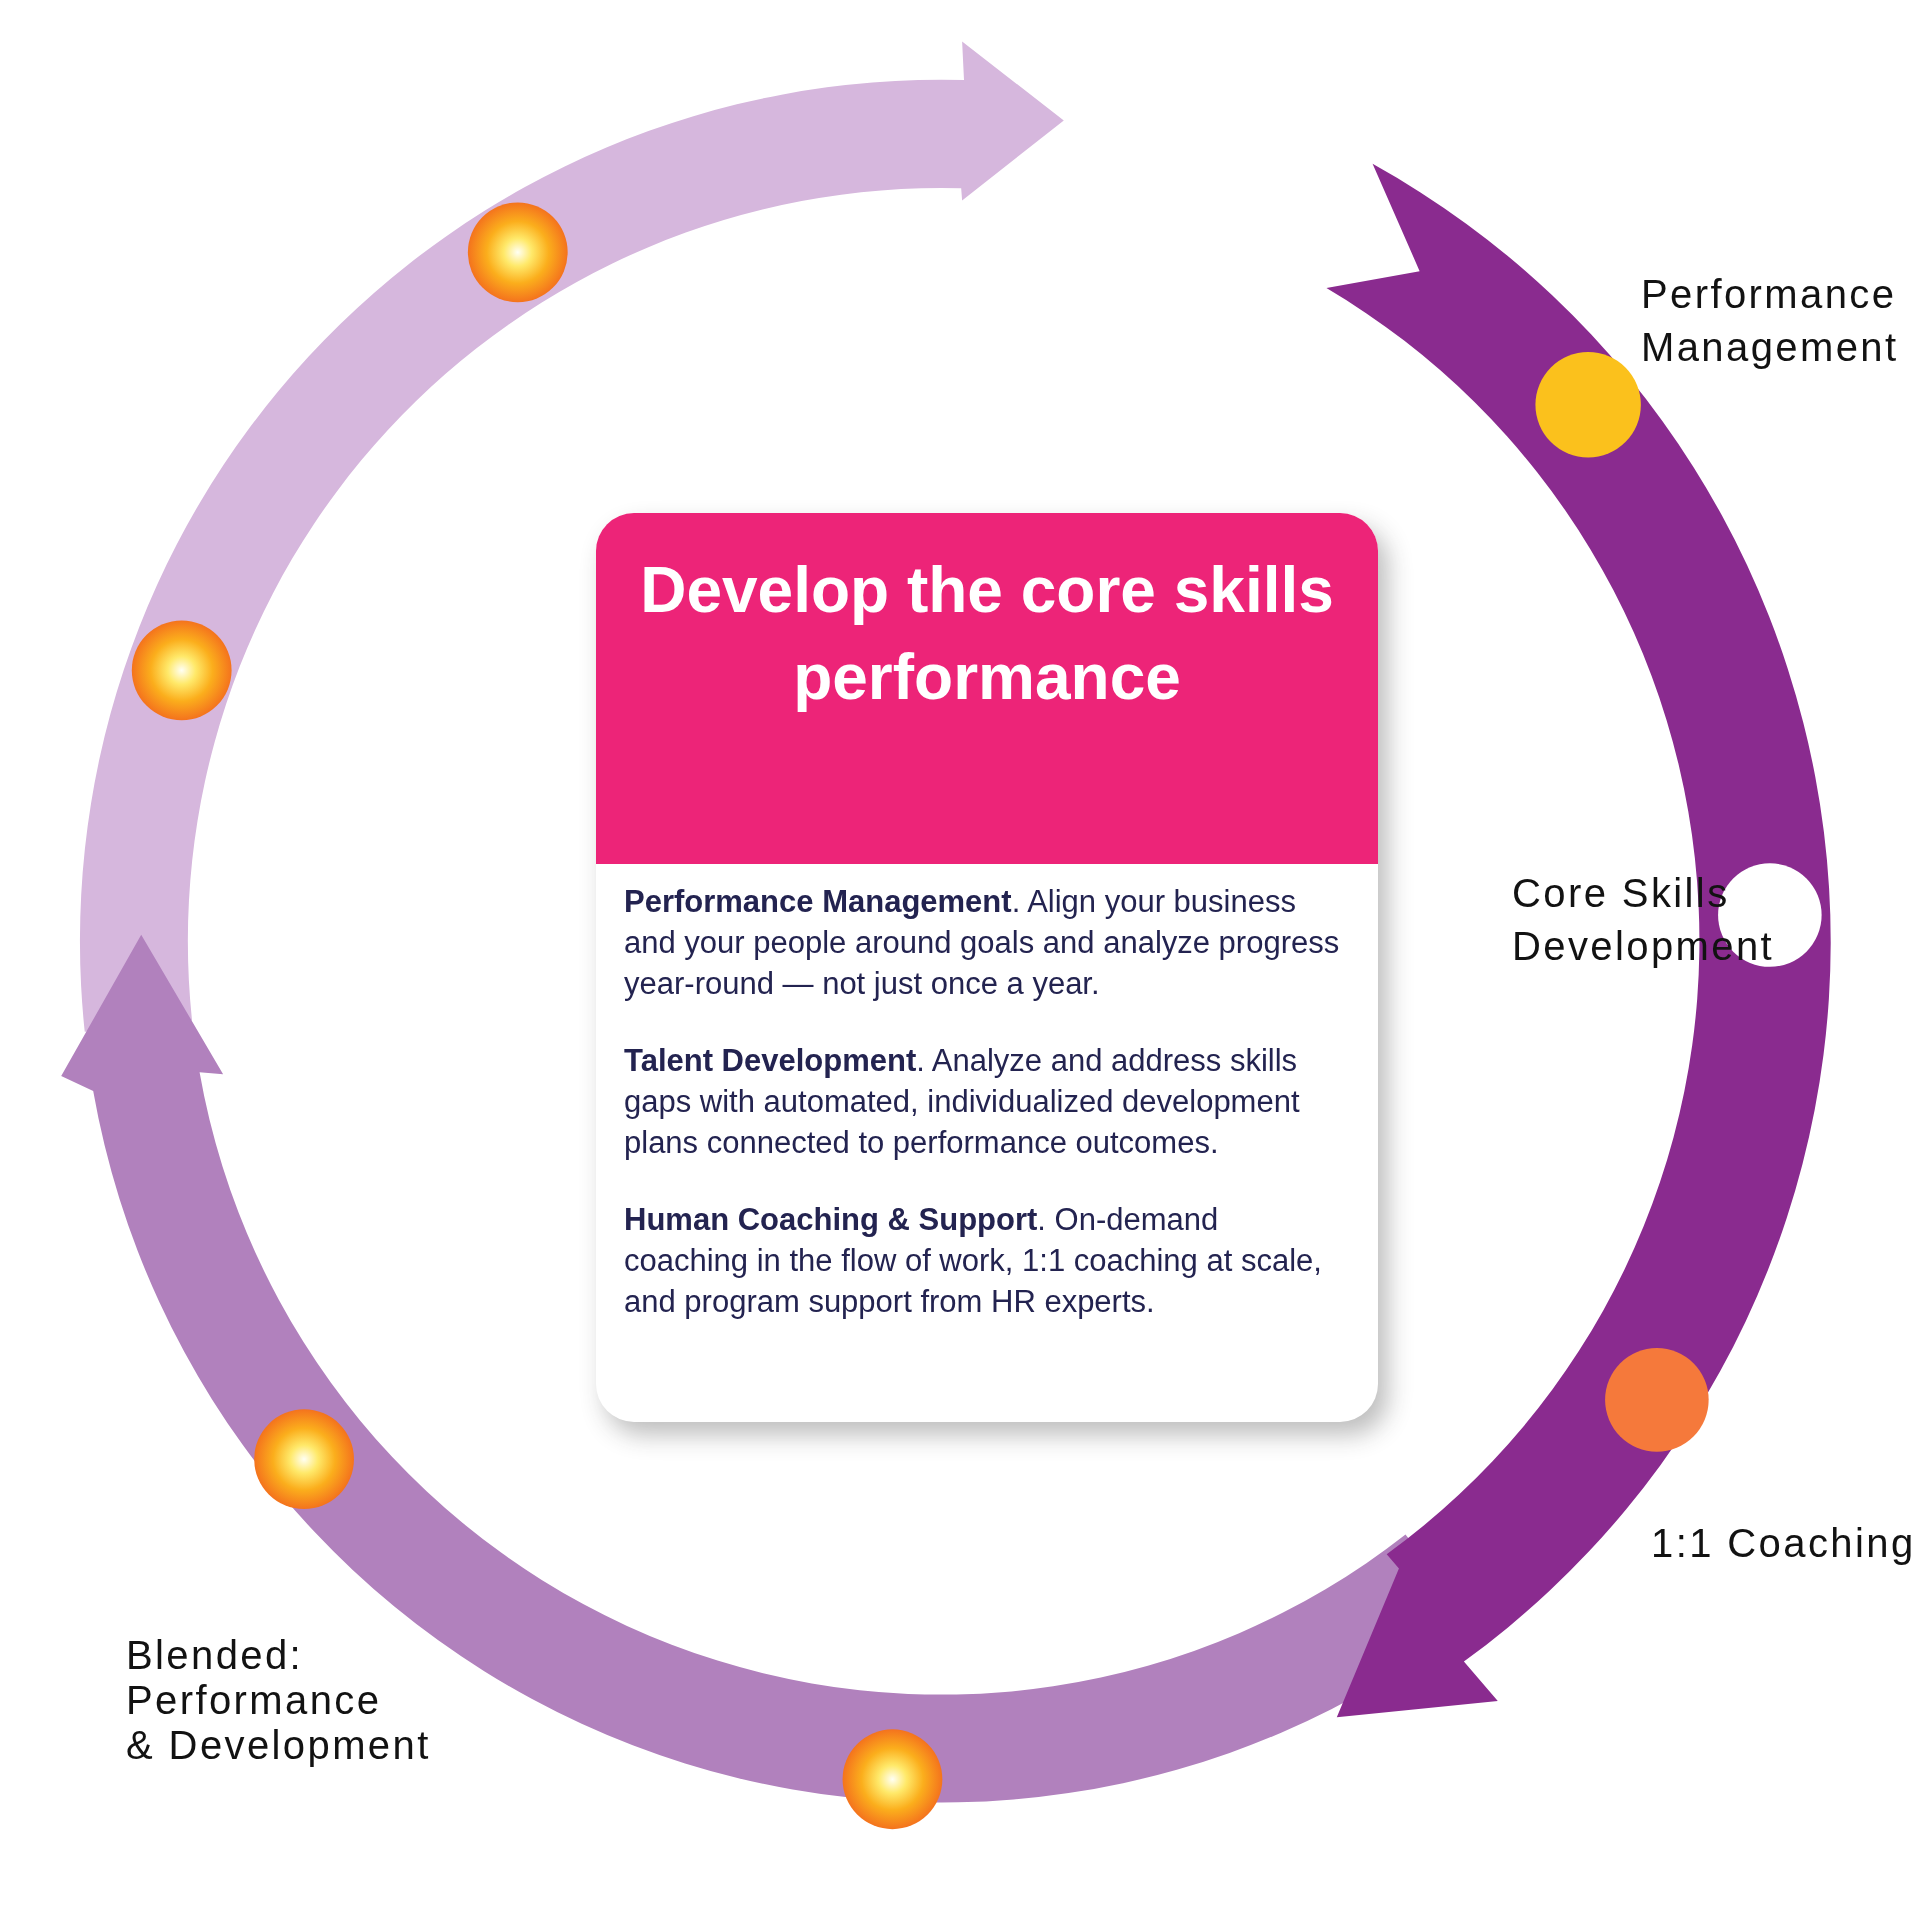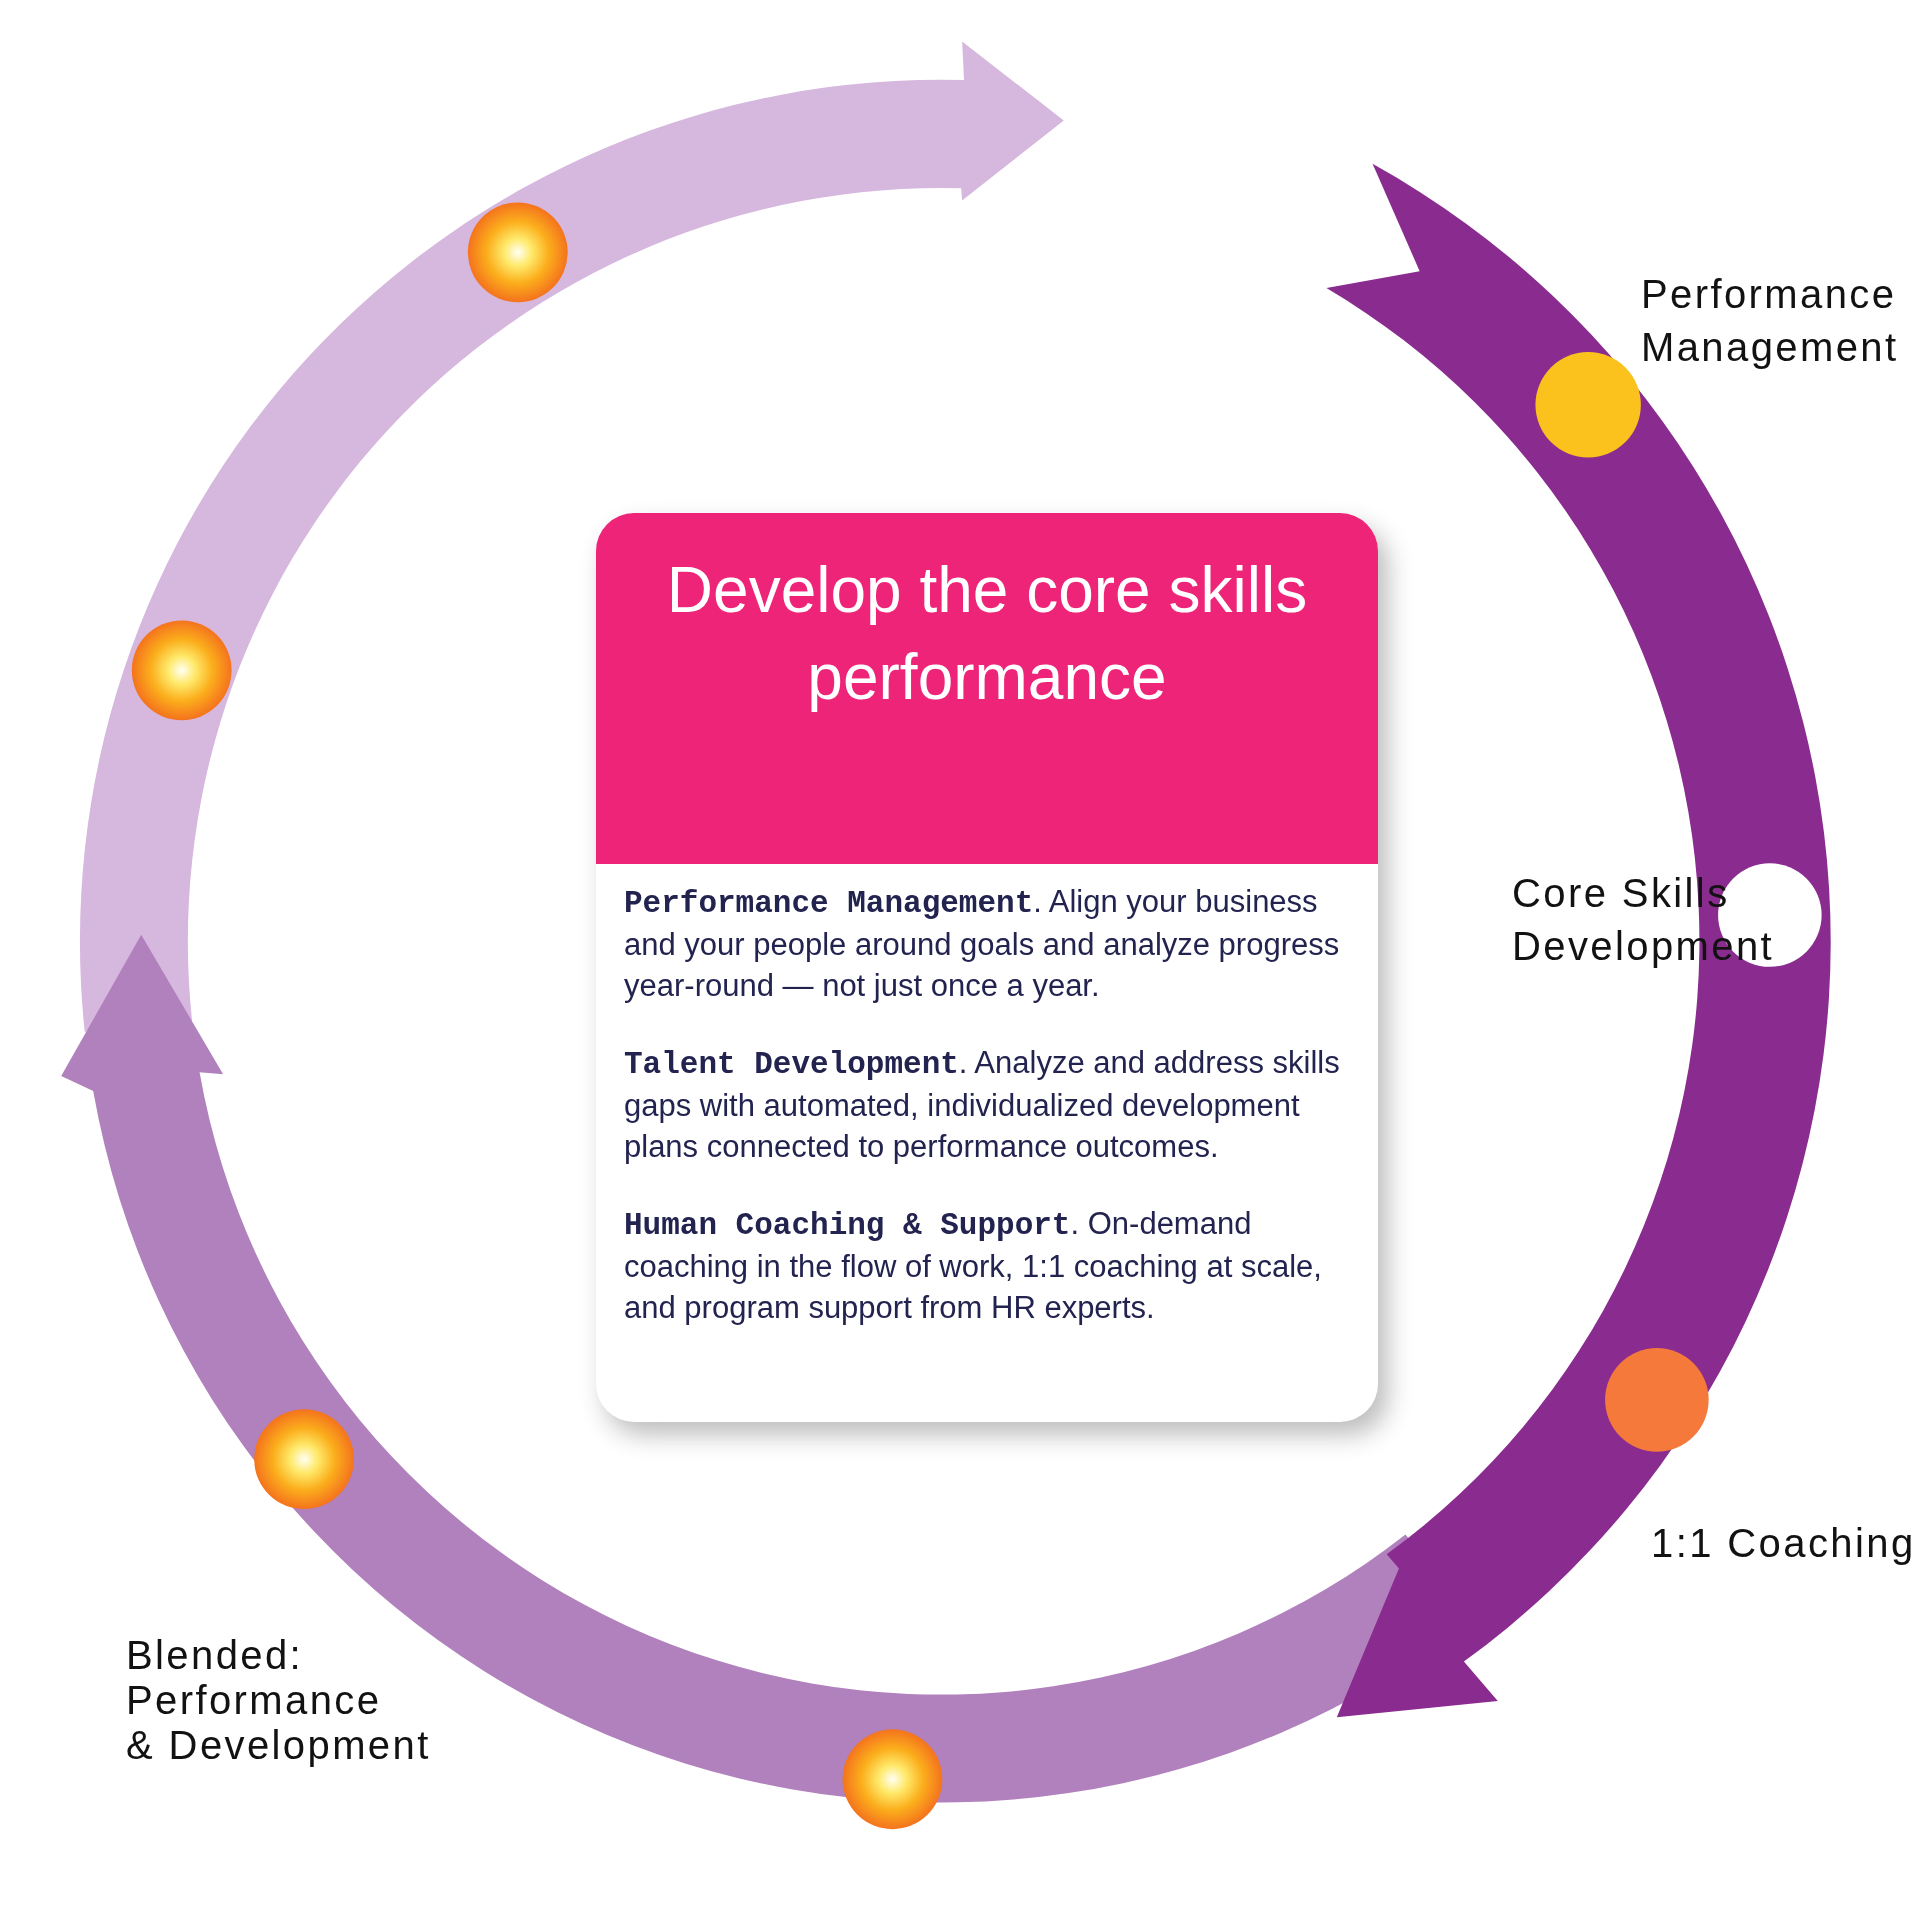--- a/index.html
+++ b/index.html
@@ -23,37 +23,37 @@
   }
   .info-card-header{
     background:#ED2478;
     border-radius:38px 38px 0 0;
     height:351px;
     box-sizing:border-box;
     padding-top:34px;
   }
   .card-title-line{
     color:#ffffff;
-    font-weight:normal;
+    font-weight:bold;
     font-size:64px;
     line-height:87px;
     text-align:center;
     white-space:nowrap;
   }
   .info-card-body{
     box-sizing:border-box;
     padding:17px 33px 0 28px;
   }
   .card-paragraph{
     color:#232350;
     font-size:31px;
     line-height:41px;
     margin:0 0 36px 0;
   }
-  .card-paragraph .lead{font-weight:bold;font-family:Liberation Mono, monospace;}
+  .card-paragraph .lead{font-weight:bold;}
 
   
   .cycle-label{
     position:absolute;
     color:#121212;
     font-size:40px;
     letter-spacing:2.4px;
   }
   .cycle-label .label-line{white-space:nowrap;}
   .lh56 .label-line{line-height:53px;}

